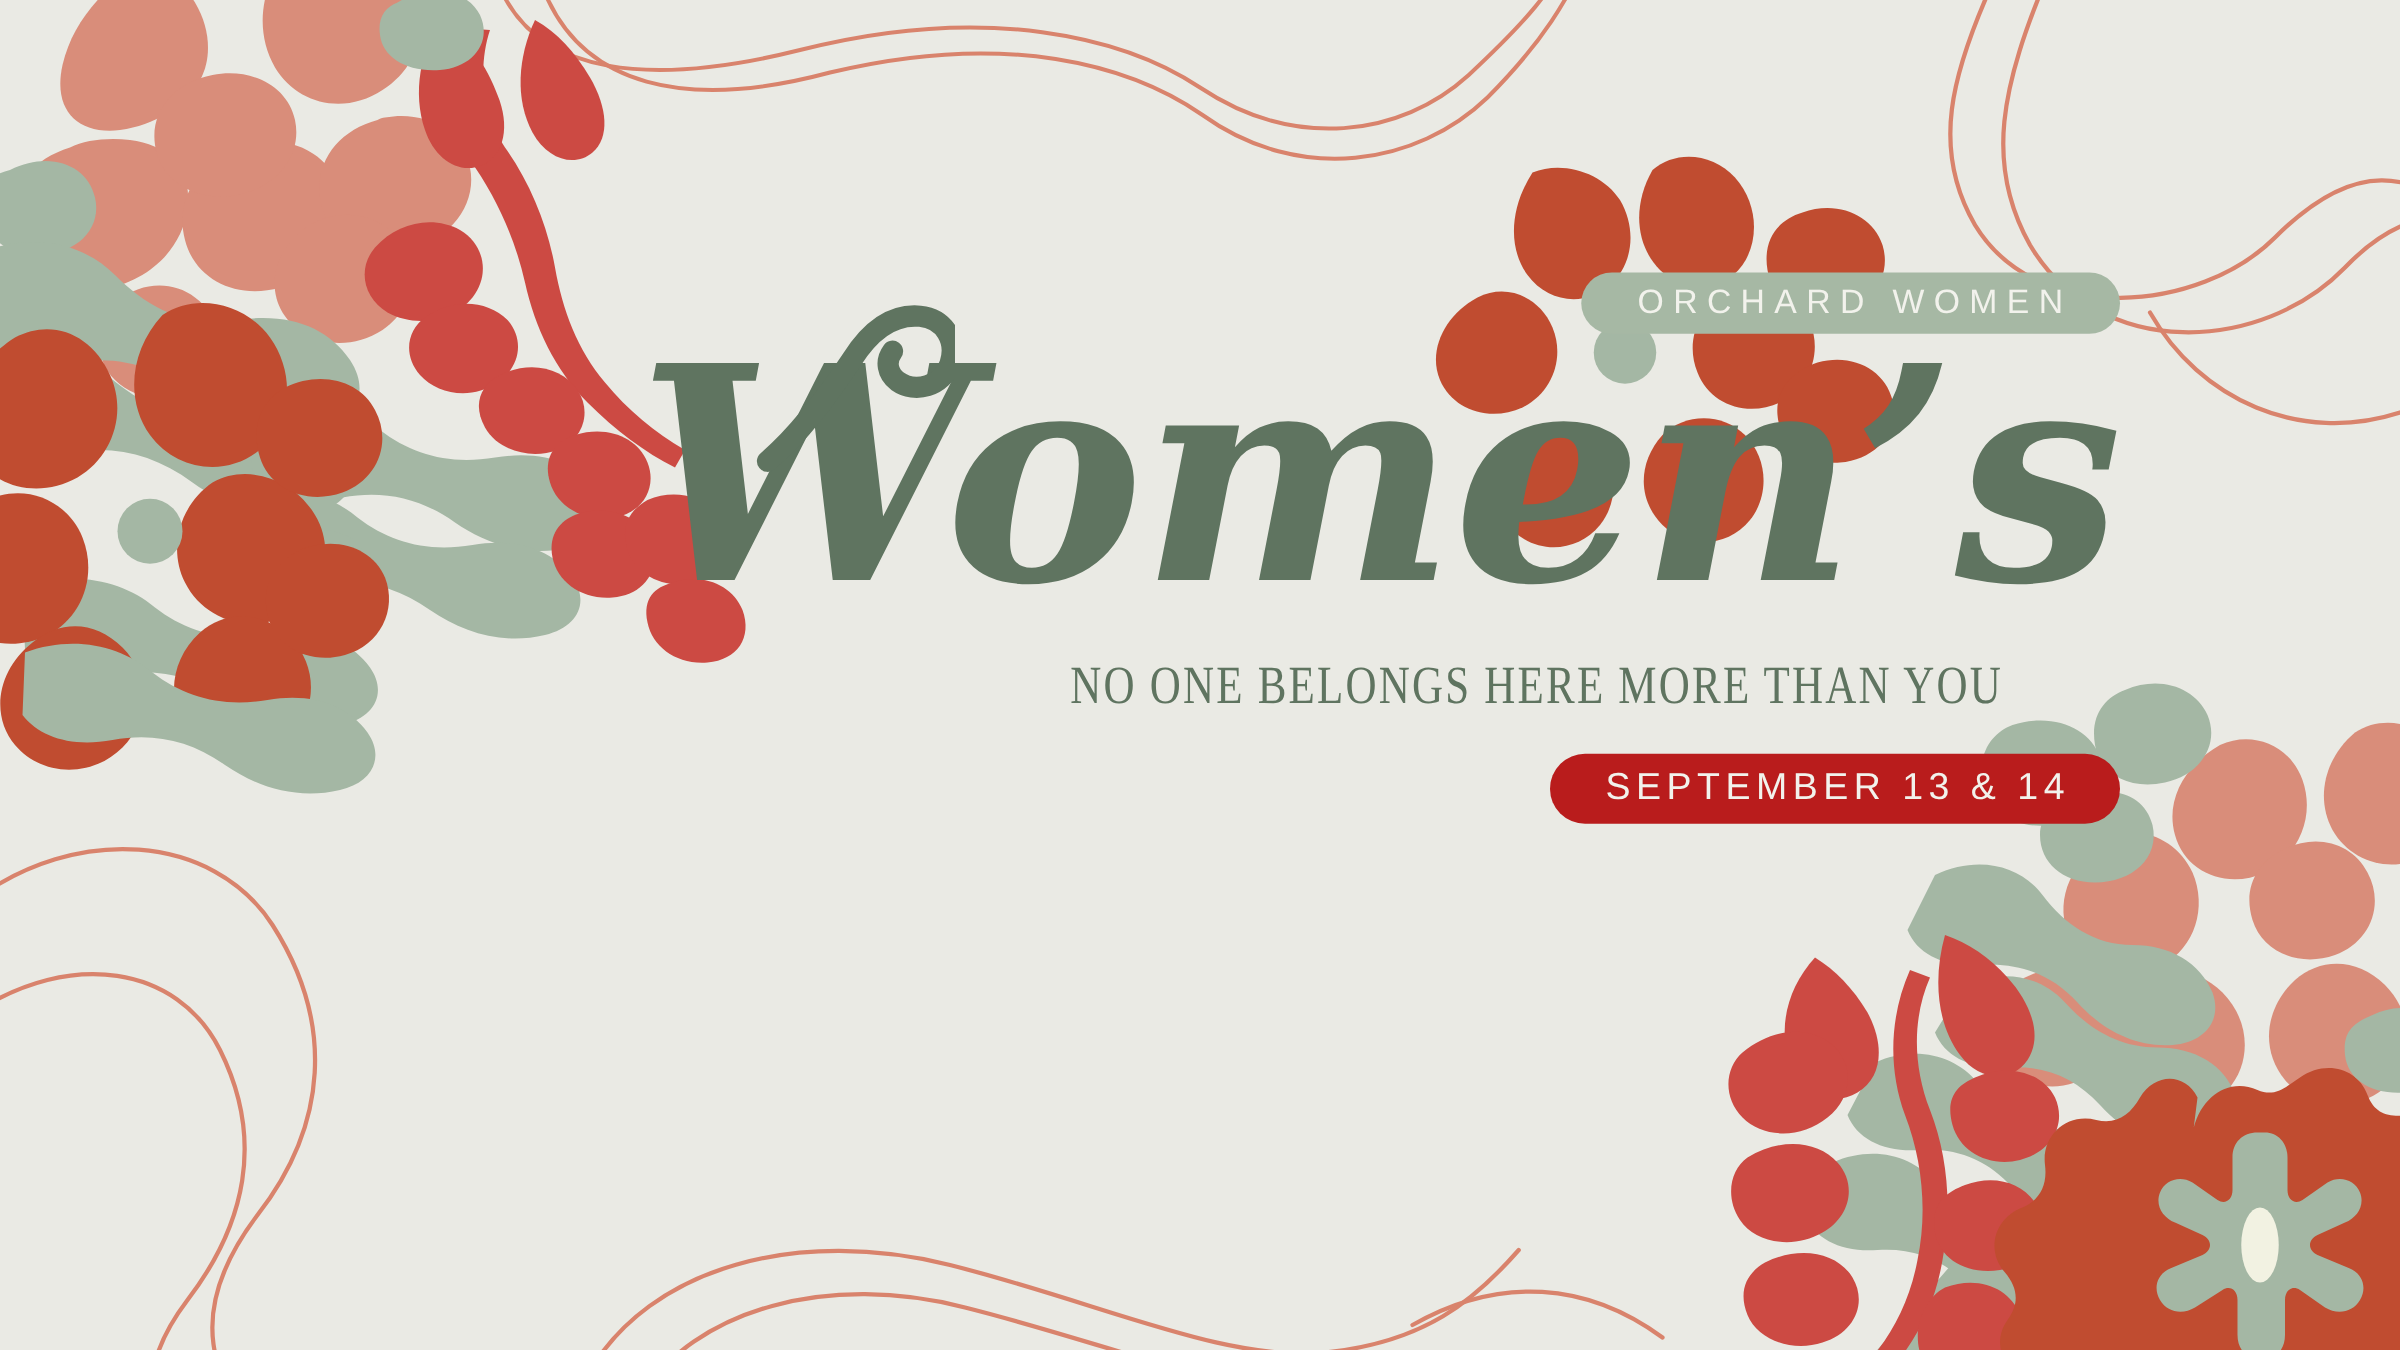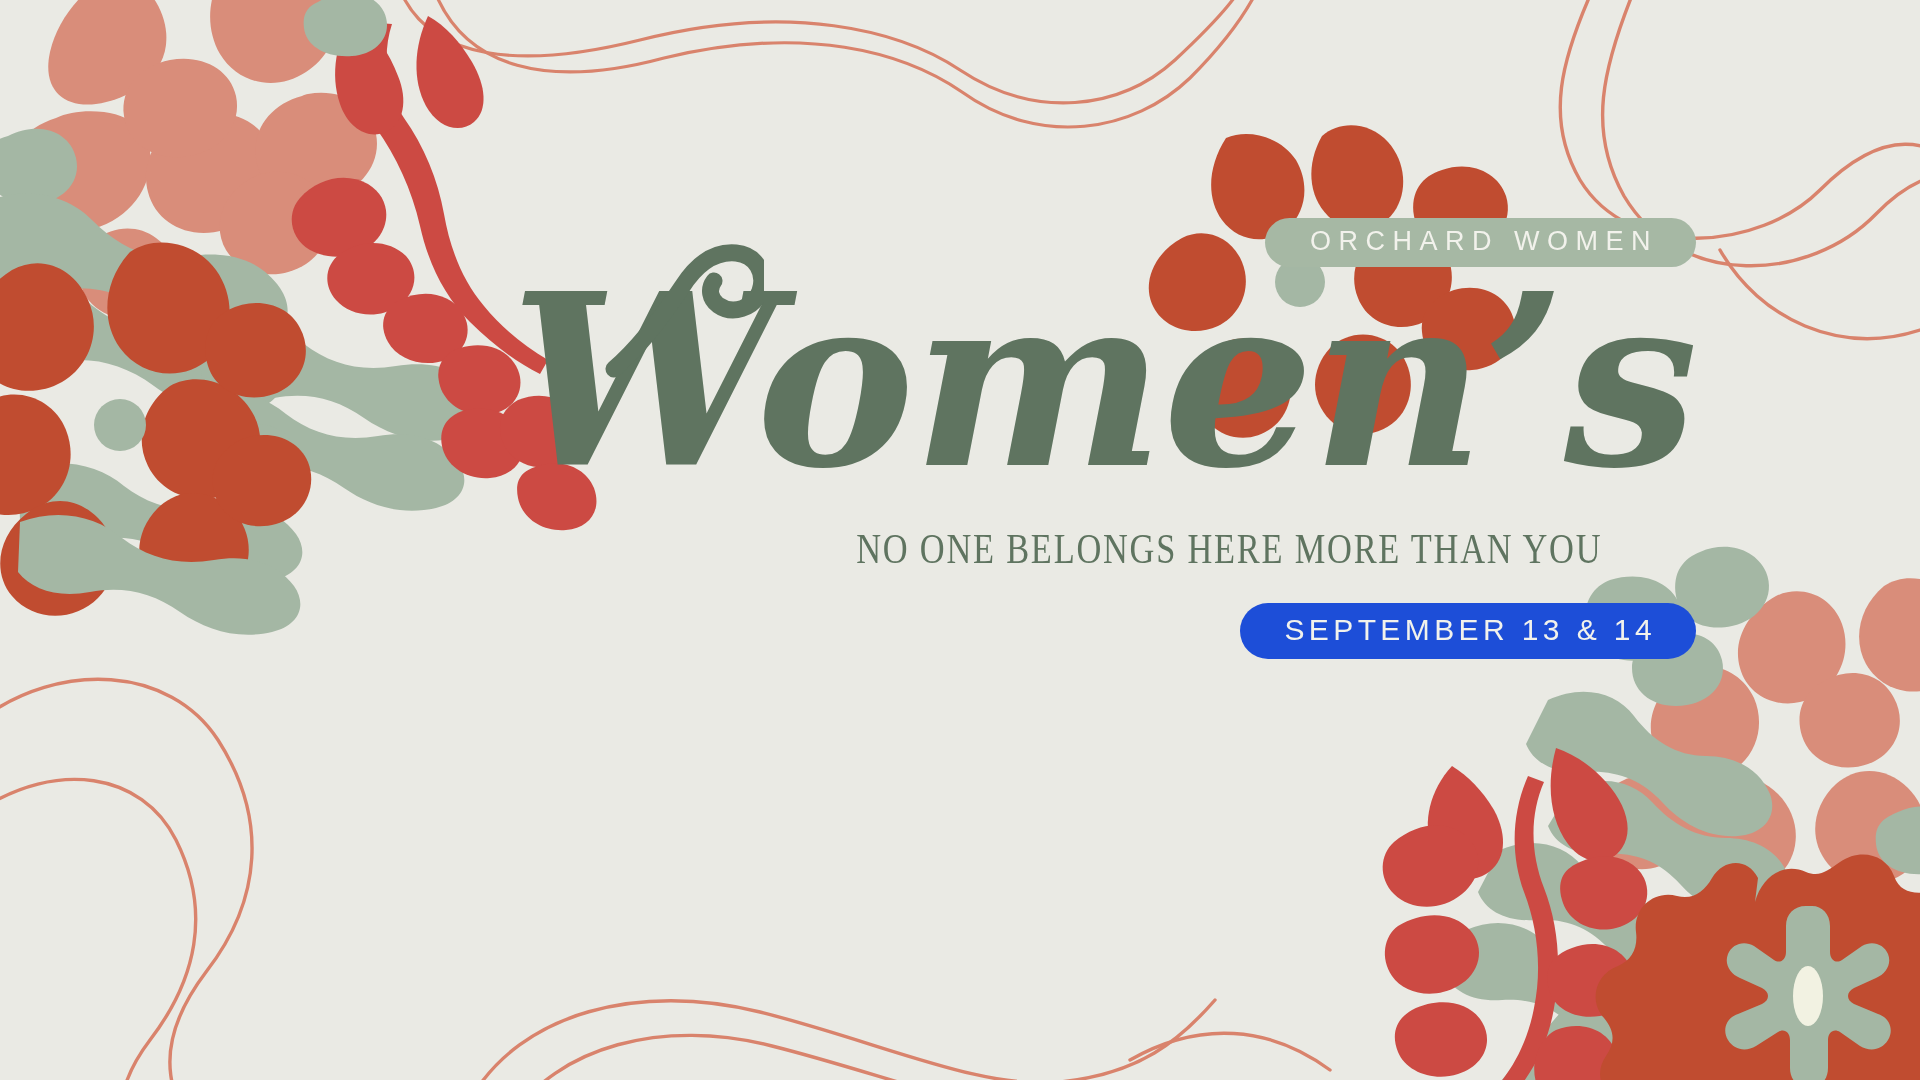--- a/index.html
+++ b/index.html
@@ -88,21 +88,21 @@
     font-size: 43px;
     letter-spacing: 2.2px;
     color: #5f7460;
     transform: scaleX(0.80);
     transform-origin: center center;
     white-space: nowrap;
   }
 
   .date-badge {
     margin-top: 30px;
-    background: #1d4ed8;
+    background: #b91c1c;
     border-radius: 30px;
     padding: 12px 40px 14px 40px;
     display: inline-block;
   }
   .date-badge span {
     display: block;
     font-family: "Liberation Sans", sans-serif;
     font-size: 30px;
     letter-spacing: 4.4px;
     color: #f2f2ec;

